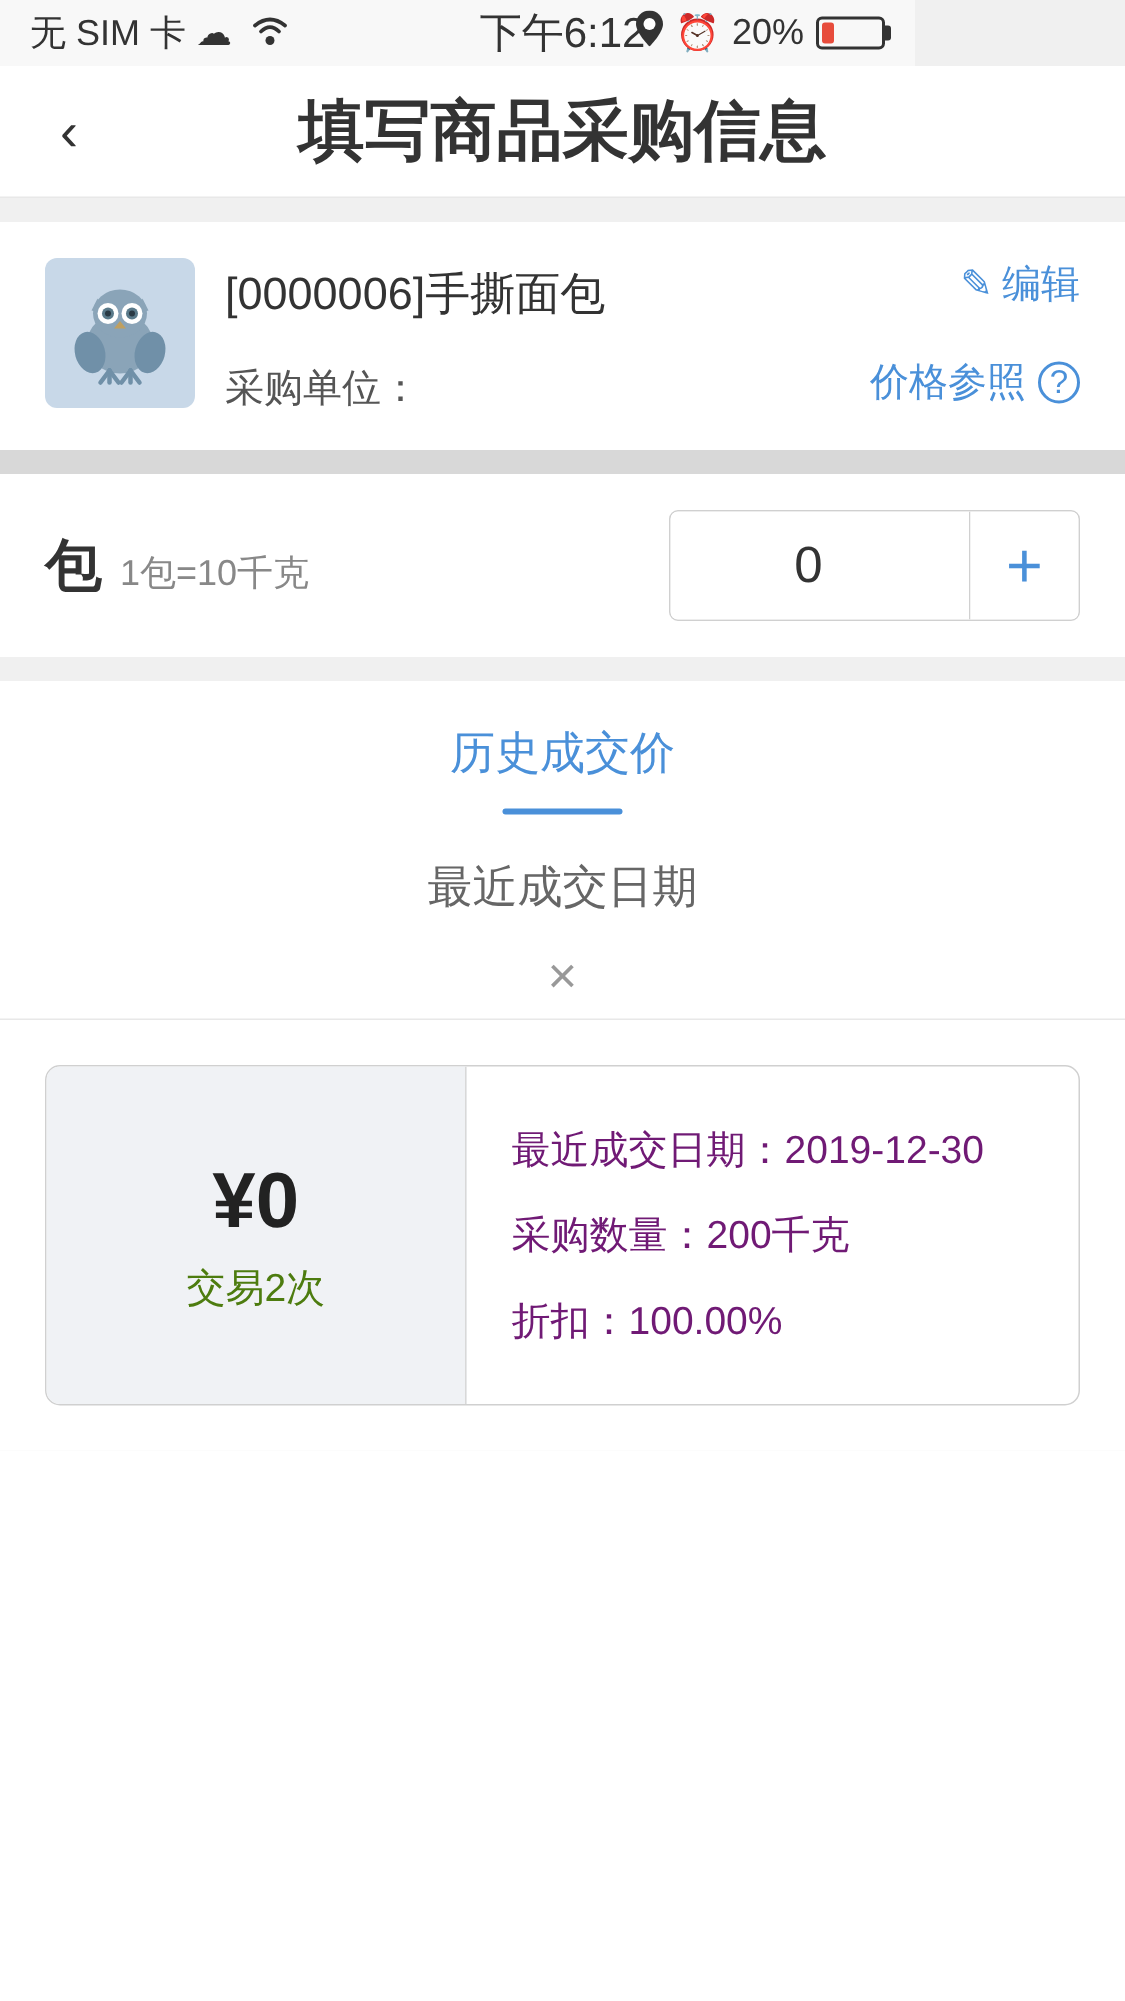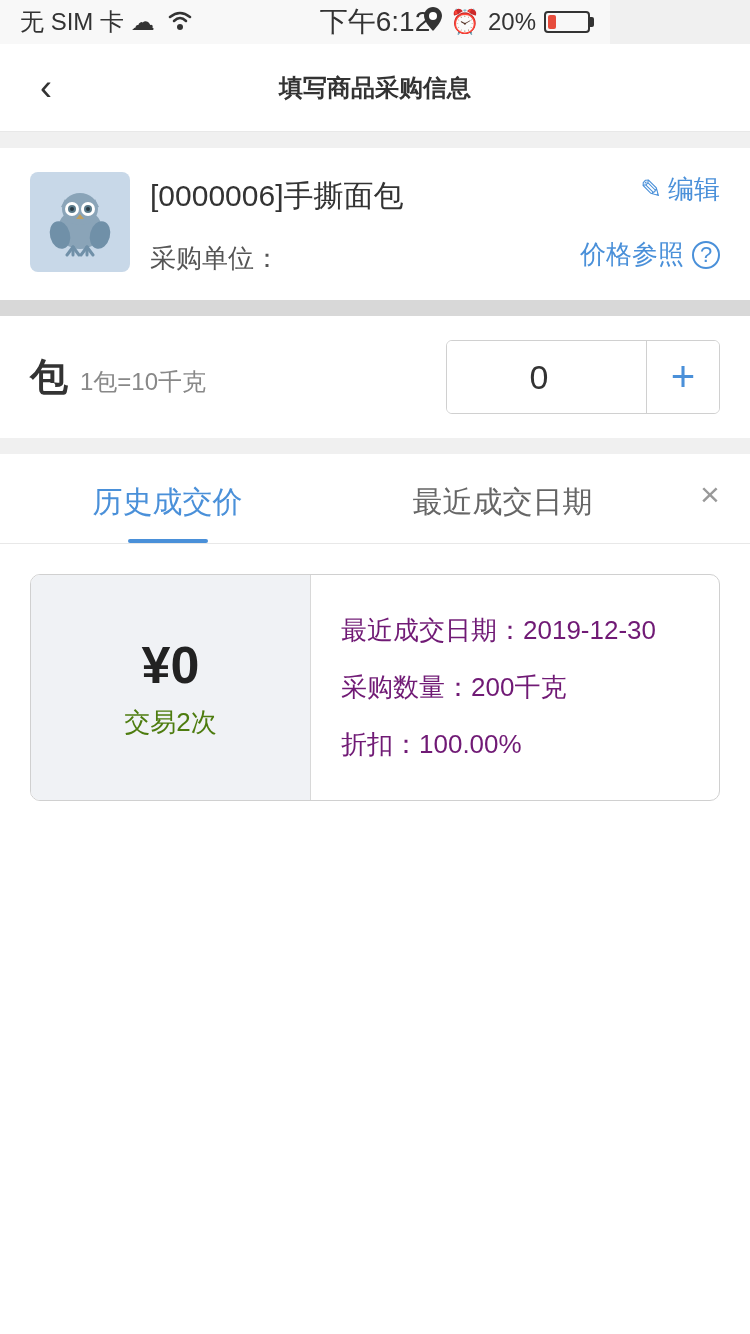--- a/index.html
+++ b/index.html
@@ -86,21 +86,21 @@
     .nav-back {
       font-size: 36px;
       color: #333;
       cursor: pointer;
       padding: 10px;
     }
     .nav-title {
       position: absolute;
       left: 50%;
       transform: translateX(-50%);
-      font-size: 24px;
+      font-size: 44px;
       font-weight: 600;
       color: #333;
     }
 
     
     .product-card {
       background: #fff;
       margin-top: 16px;
       padding: 24px 30px;
     }
@@ -238,20 +238,21 @@
     
     .tabs-section {
       background: #fff;
       margin-top: 16px;
     }
     .tabs-header {
       display: flex;
       align-items: center;
       border-bottom: 1px solid #e8e8e8;
       position: relative;
+      flex-direction: column;
     }
     .tab-item {
       flex: 1;
       text-align: center;
       padding: 28px 0 20px;
       font-size: 30px;
       color: #666;
       cursor: pointer;
       position: relative;
     }

